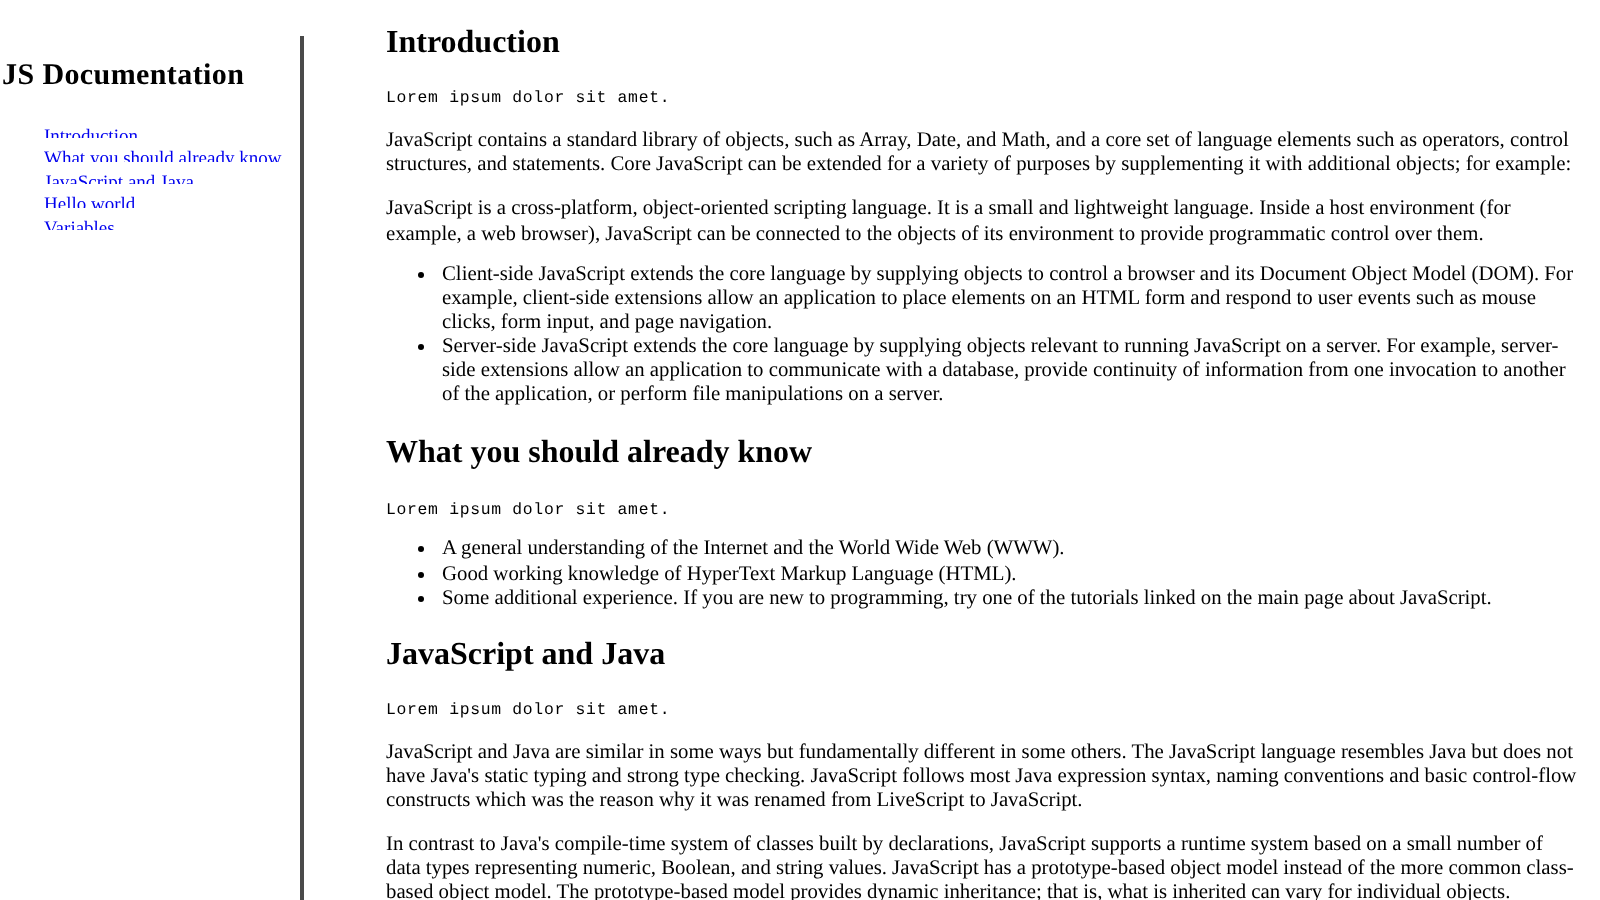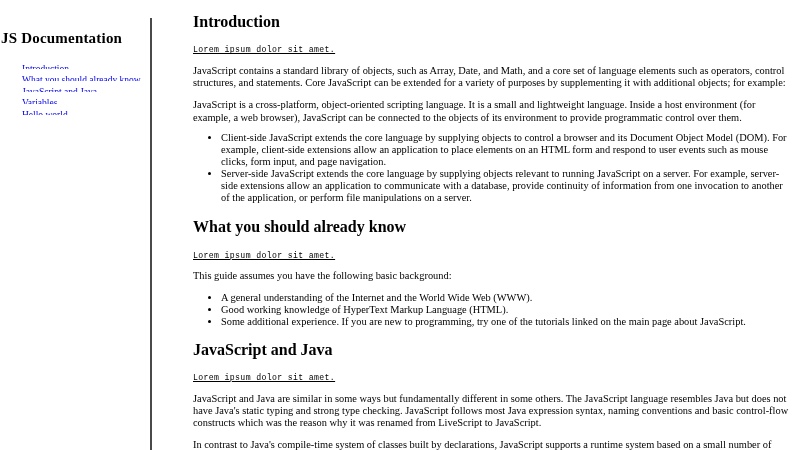--- a/index.html
+++ b/index.html
@@ -102,21 +102,20 @@
   .sec-jsjava .section-header{ padding-top: 13px; }
 
   .code-line {
     font-family: "Liberation Mono", "DejaVu Sans Mono", monospace;
     font-size: 8.2px;
     line-height: 1.2;
     margin: 0;
     padding: 14px 0 0 0;
     letter-spacing: 0.35px;
     color: #000;
-    text-decoration: underline;
   }
   .para {
     font-family: "Liberation Serif", "DejaVu Serif", serif;
     font-size: 10.4px;
     line-height: 12.1px;
     margin: 0;
     padding: 10px 0 0 0;
     text-align: left;
   }
   .bullets {
@@ -144,45 +143,44 @@
       <li>
         <a class="nav-link" href="#">Introduction</a>
       </li>
       <li>
         <a class="nav-link" href="#">What you should already know</a>
       </li>
       <li>
         <a class="nav-link" href="#">JavaScript and Java</a>
       </li>
       <li>
-        <a class="nav-link" href="#">Variables</a>
+        <a class="nav-link" href="#">Hello world</a>
       </li>
       <li>
-        <a class="nav-link" href="#">Hello world</a>
+        <a class="nav-link" href="#">Variables</a>
       </li>
     </ul>
   </nav>
 
   <main class="main-doc">
 
     <section class="main-section sec-intro">
       <h2 class="section-header">Introduction</h2>
       <p class="code-line">Lorem ipsum dolor sit amet.</p>
       <p class="para">JavaScript contains a standard library of objects, such as Array, Date, and Math, and a core set of language elements such as operators, control structures, and statements. Core JavaScript can be extended for a variety of purposes by supplementing it with additional objects; for example:</p>
       <p class="para">JavaScript is a cross-platform, object-oriented scripting language. It is a small and lightweight language. Inside a host environment (for example, a web browser), JavaScript can be connected to the objects of its environment to provide programmatic control over them.</p>
       <ul class="bullets">
         <li>Client-side JavaScript extends the core language by supplying objects to control a browser and its Document Object Model (DOM). For example, client-side extensions allow an application to place elements on an HTML form and respond to user events such as mouse clicks, form input, and page navigation.</li>
         <li>Server-side JavaScript extends the core language by supplying objects relevant to running JavaScript on a server. For example, server-side extensions allow an application to communicate with a database, provide continuity of information from one invocation to another of the application, or perform file manipulations on a server.</li>
       </ul>
     </section>
 
     <section class="main-section sec-know">
       <h2 class="section-header">What you should already know</h2>
       <p class="code-line">Lorem ipsum dolor sit amet.</p>
-      <p class="para">This guide assumes you have the following basic background:</p>
       <ul class="bullets tight">
         <li>A general understanding of the Internet and the World Wide Web (WWW).</li>
         <li>Good working knowledge of HyperText Markup Language (HTML).</li>
         <li>Some additional experience. If you are new to programming, try one of the tutorials linked on the main page about JavaScript.</li>
       </ul>
     </section>
 
     <section class="main-section sec-jsjava">
       <h2 class="section-header">JavaScript and Java</h2>
       <p class="code-line">Lorem ipsum dolor sit amet.</p>

